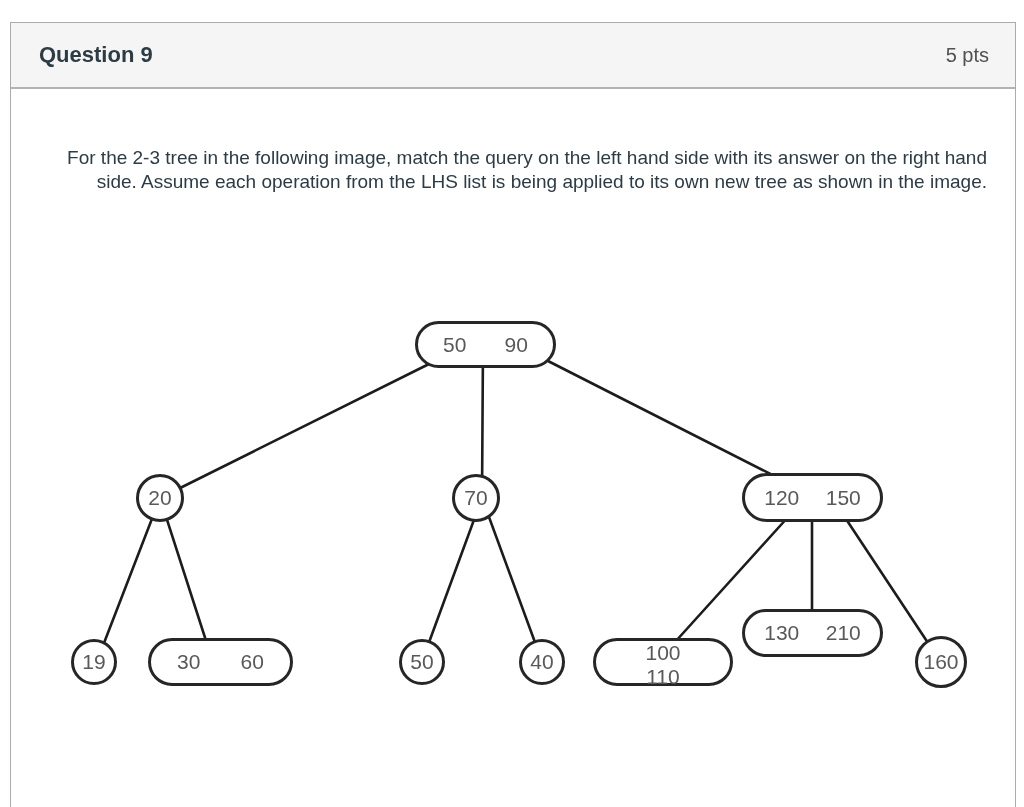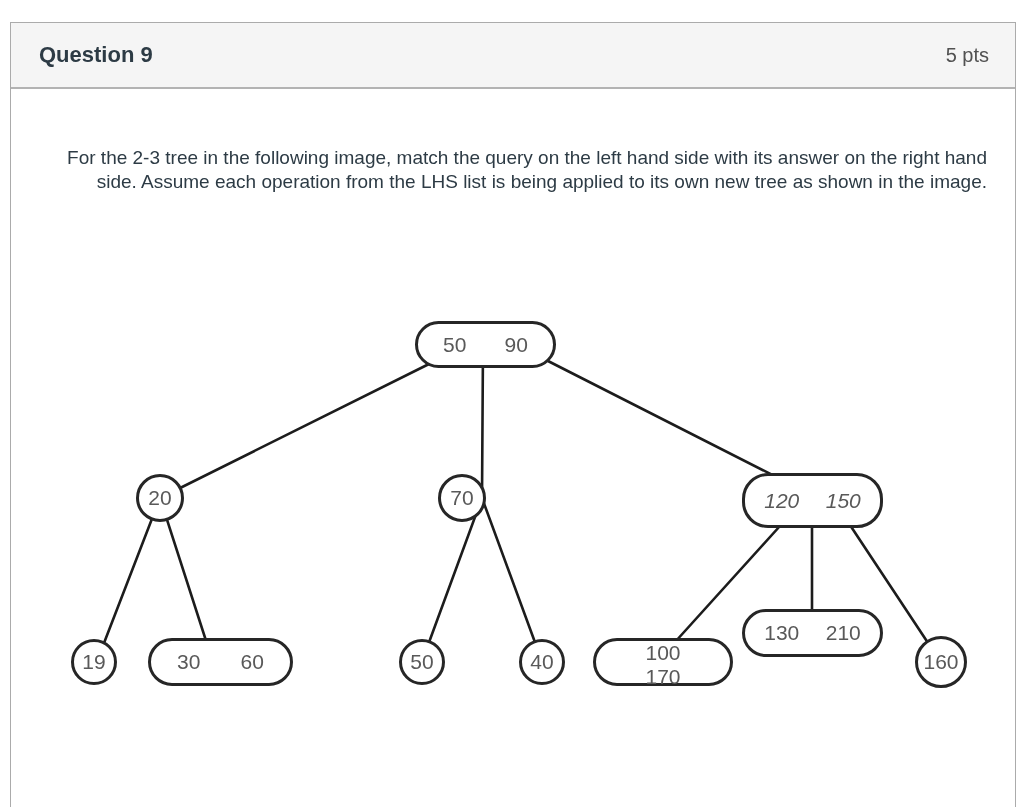--- a/index.html
+++ b/index.html
@@ -66,43 +66,43 @@
       <line x1="844" y1="516" x2="938" y2="658" stroke="#1c1c1c" stroke-width="2.6" stroke-linecap="round"></line>
     </svg>
   <div id="nodes">
       <div class="node pill" style="left: 415px; top: 321px; width: 141px; height: 47px;">
         <span>50</span>
         <span>90</span>
       </div>
       <div class="node circle" style="left: 136px; top: 474px; width: 48px; height: 48px; text-align: right;">
         <span>20</span>
       </div>
-      <div class="node circle" style="left: 438px; top: 474px; width: 48px; height: 48px;">
+      <div class="node circle" style="left: 452px; top: 474px; width: 48px; height: 48px;">
         <span>70</span>
       </div>
-      <div class="node pill" style="left: 742px; top: 473px; width: 141px; height: 55px; font-style: italic;">
+      <div class="node pill" style="left: 742px; top: 473px; width: 141px; height: 49px;">
         <span>120</span>
         <span>150</span>
       </div>
       <div class="node circle" style="left: 71px; top: 639px; width: 46px; height: 46px;">
         <span>19</span>
       </div>
       <div class="node pill" style="left: 148px; top: 638px; width: 145px; height: 48px;">
         <span>30</span>
         <span>60</span>
       </div>
       <div class="node circle" style="left: 399px; top: 639px; width: 46px; height: 46px;">
         <span>50</span>
       </div>
       <div class="node circle" style="left: 519px; top: 639px; width: 46px; height: 46px;">
         <span>40</span>
       </div>
       <div class="node pill" style="left: 593px; top: 638px; width: 140px; height: 48px; flex-direction: column;">
         <span>100</span>
-        <span>170</span>
+        <span>110</span>
       </div>
       <div class="node pill" style="left: 742px; top: 609px; width: 141px; height: 48px;">
         <span>130</span>
         <span>210</span>
       </div>
       <div class="node circle" style="left: 915px; top: 636px; width: 52px; height: 52px;">
         <span>160</span>
       </div>
     </div>
 </div>

